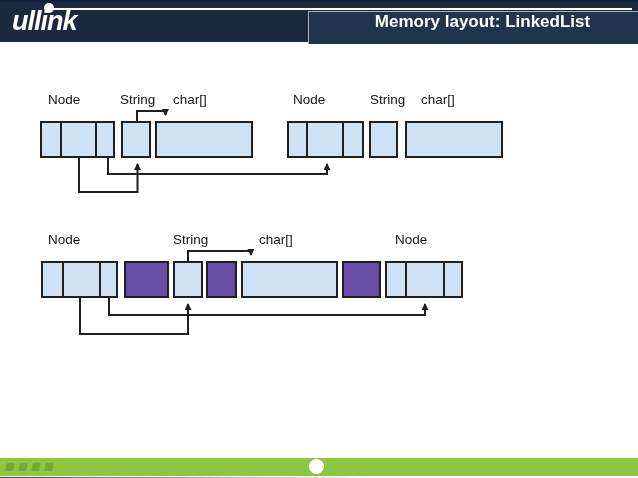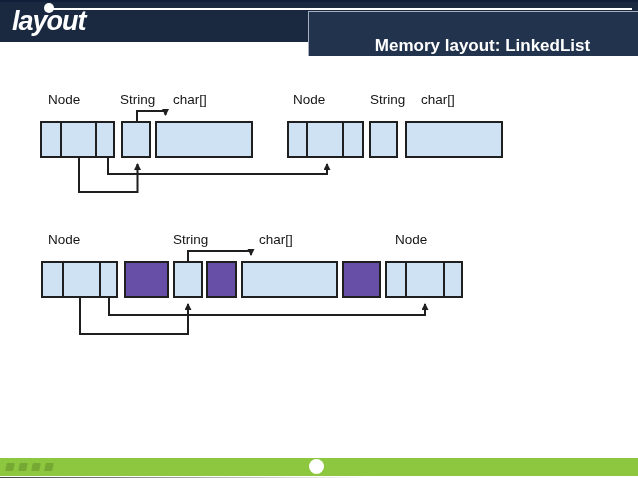--- a/index.html
+++ b/index.html
@@ -30,26 +30,26 @@
   .logo{
     position:absolute;left:12px;top:4px;
     color:#ffffff;font-size:27px;font-weight:bold;font-style:italic;
     letter-spacing:-1px;
   }
   .logo-dot{
     position:absolute;left:44px;top:1px;width:10px;height:10px;border-radius:50%;
     background:#ffffff;
   }
   .title-box{
-    position:absolute;left:308px;top:9px;width:330px;height:45px;
+    position:absolute;left:308px;top:9px;width:330px;height:33px;
     background:var(--title-box-bg);
     border-top:1px solid var(--title-box-border);
     border-left:1px solid var(--title-box-border);
     box-sizing:border-box;
-    display:flex;align-items:flex-end;justify-content:center;padding-left:32px;
+    display:flex;align-items:flex-start;justify-content:center;padding-left:32px;
   }
   .title-text{
     color:#ffffff;font-size:17px;font-weight:bold;white-space:nowrap;
     padding-right:14px;
   }
   
   .dlabel{
     position:absolute;font-size:13.5px;color:#141414;white-space:nowrap;text-align:right;
   }
   .nodeblock{position:absolute;display:flex;height:37px;}
@@ -85,21 +85,21 @@
     background:linear-gradient(to right, rgba(35,35,35,0.85), rgba(35,35,35,0.0) 58%);
   }
 </style>
 </head>
 <body>
 
 <div class="slide">
 
   <div class="header">
     <div class="header-rule"></div>
-    <div class="logo">layout</div>
+    <div class="logo">ullink</div>
     <div class="logo-dot"></div>
     <div class="title-box">
       <div class="title-text">Memory layout: LinkedList</div>
     </div>
   </div>
 
   <div class="dlabel" style="left:48px;top:92px;">Node</div>
   <div class="dlabel" style="left:120px;top:92px;">String</div>
   <div class="dlabel" style="left:173px;top:92px;">char[]</div>
   <div class="dlabel" style="left:293px;top:92px;">Node</div>

